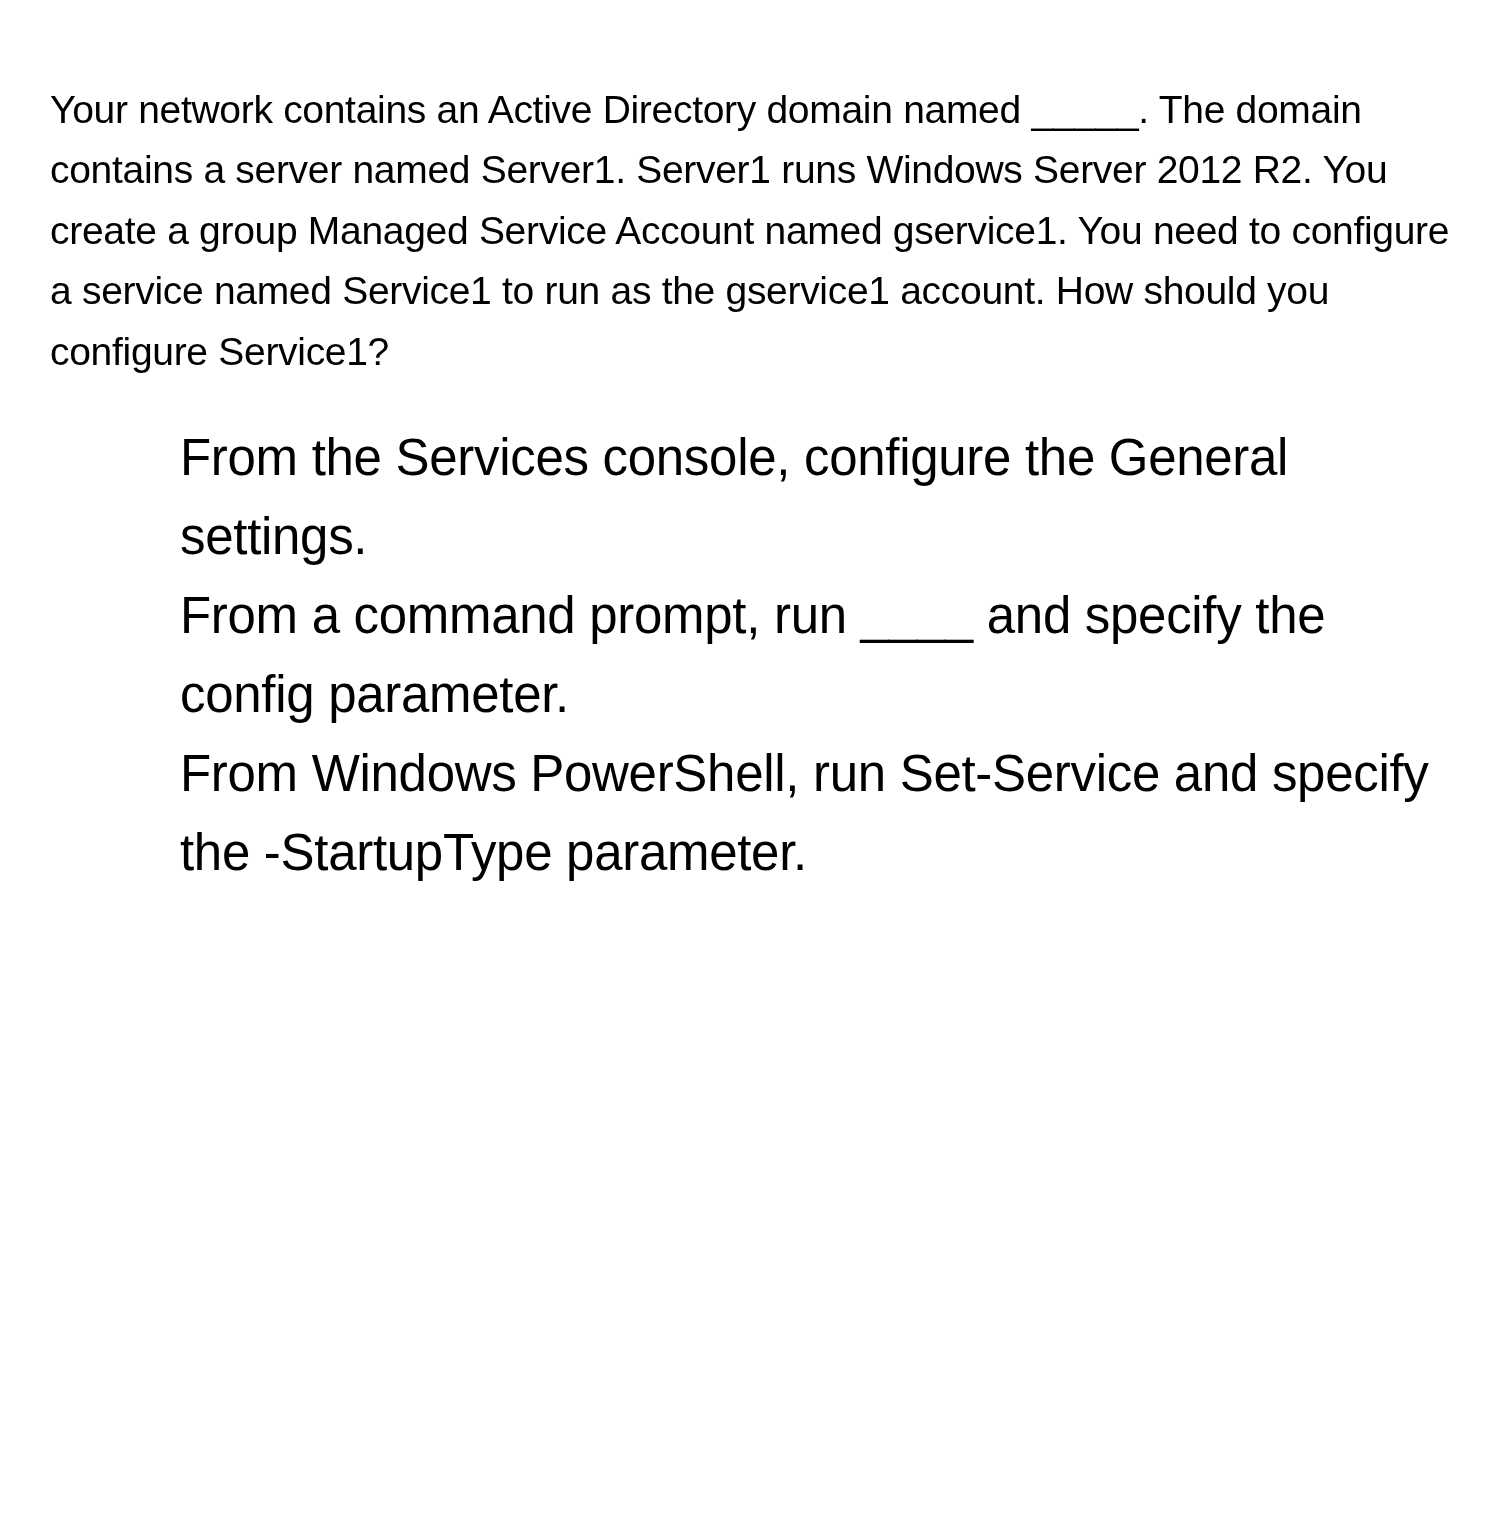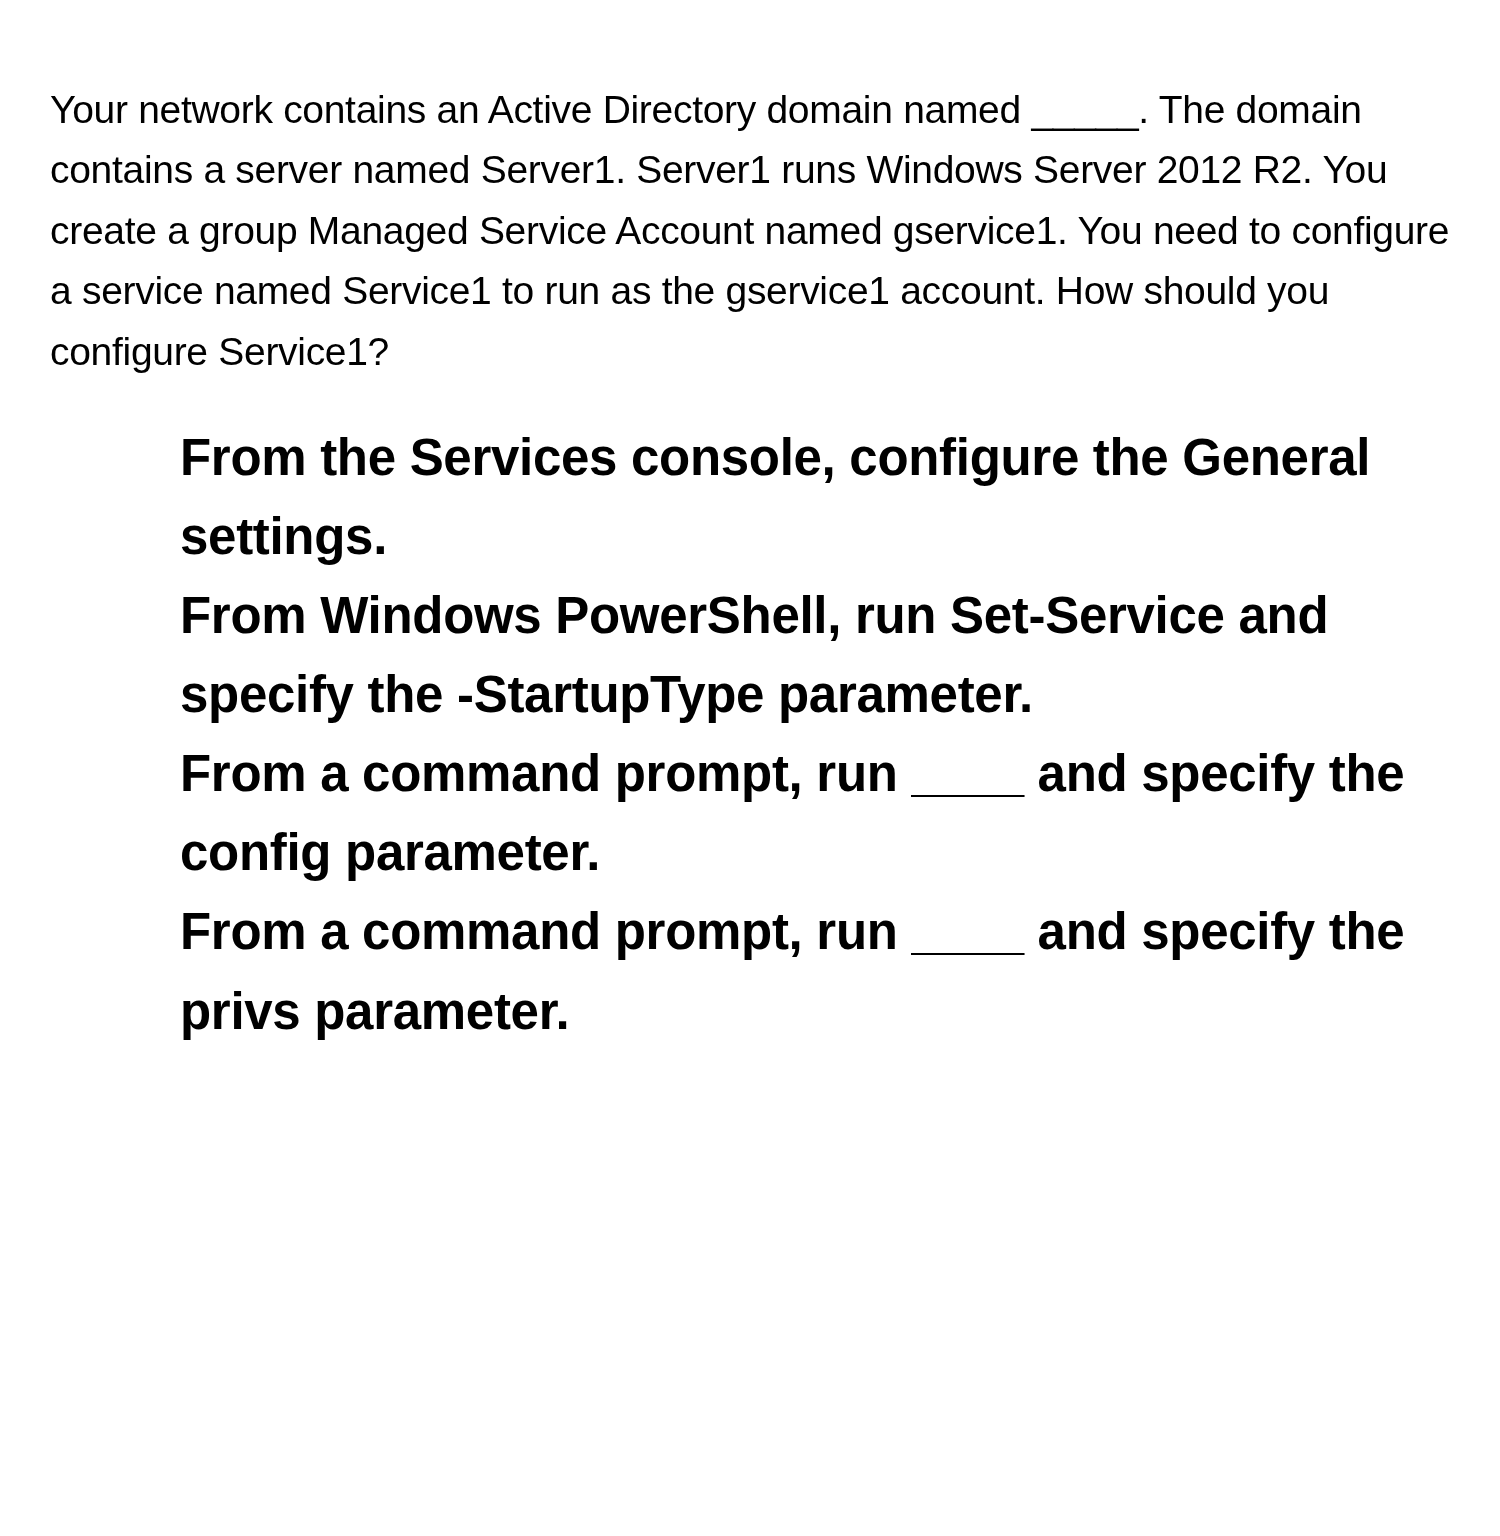--- a/index.html
+++ b/index.html
@@ -16,31 +16,29 @@
       padding: 80px 50px 50px 50px;
     }
     .question {
       font-size: 39px;
       line-height: 1.55;
       letter-spacing: -0.3px;
       margin-bottom: 36px;
     }
     .answers {
       padding-left: 130px;
-      font-weight: bold;
     }
     .answer {
       font-size: 51px;
       line-height: 1.55;
       letter-spacing: -0.3px;
       margin-bottom: 0px;
     }
   </style>
 </head>
 <body>
 
 <div class="question">Your network contains an Active Directory domain named _____. The domain contains a server named Server1. Server1 runs Windows Server 2012 R2. You create a group Managed Service Account named gservice1. You need to configure a service named Service1 to run as the gservice1 account. How should you configure Service1?</div>
 <div class="answers">
   <div class="answer">From the Services console, configure the General settings.</div>
+  <div class="answer">From a command prompt, run ____ and specify the config parameter.</div>
   <div class="answer">From Windows PowerShell, run Set-Service and specify the -StartupType parameter.</div>
-  <div class="answer">From a command prompt, run ____ and specify the config parameter.</div>
-  <div class="answer">From a command prompt, run ____ and specify the privs parameter.</div>
 </div>
 
 </body></html>

